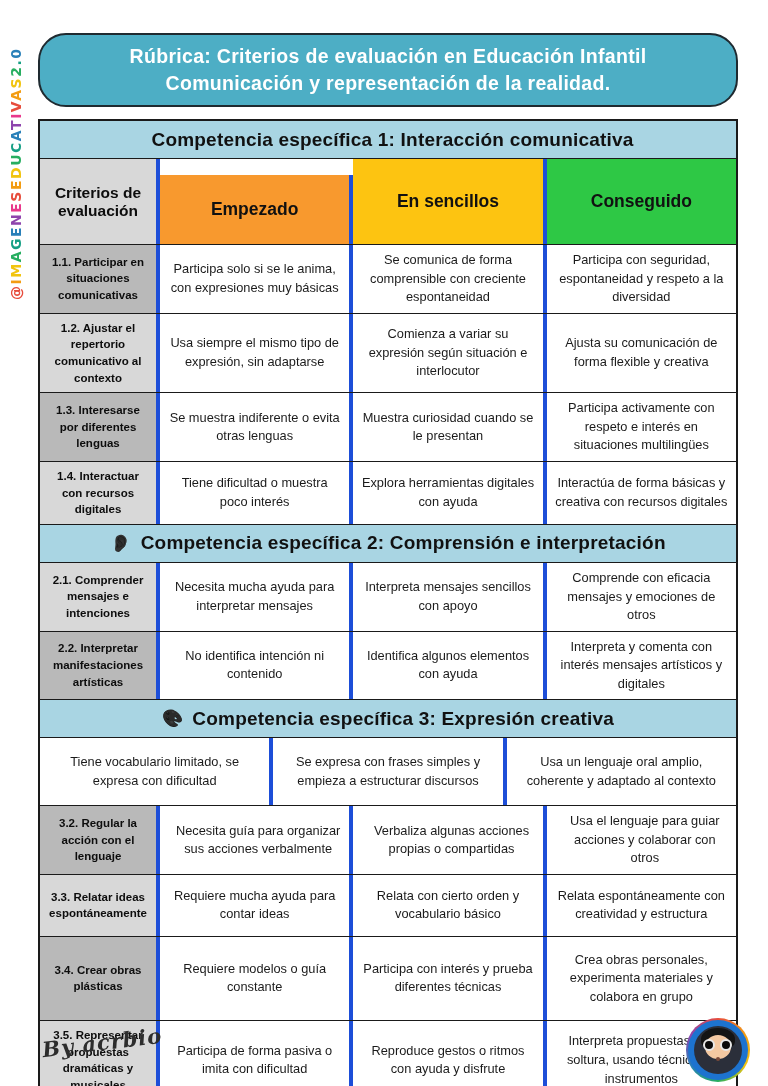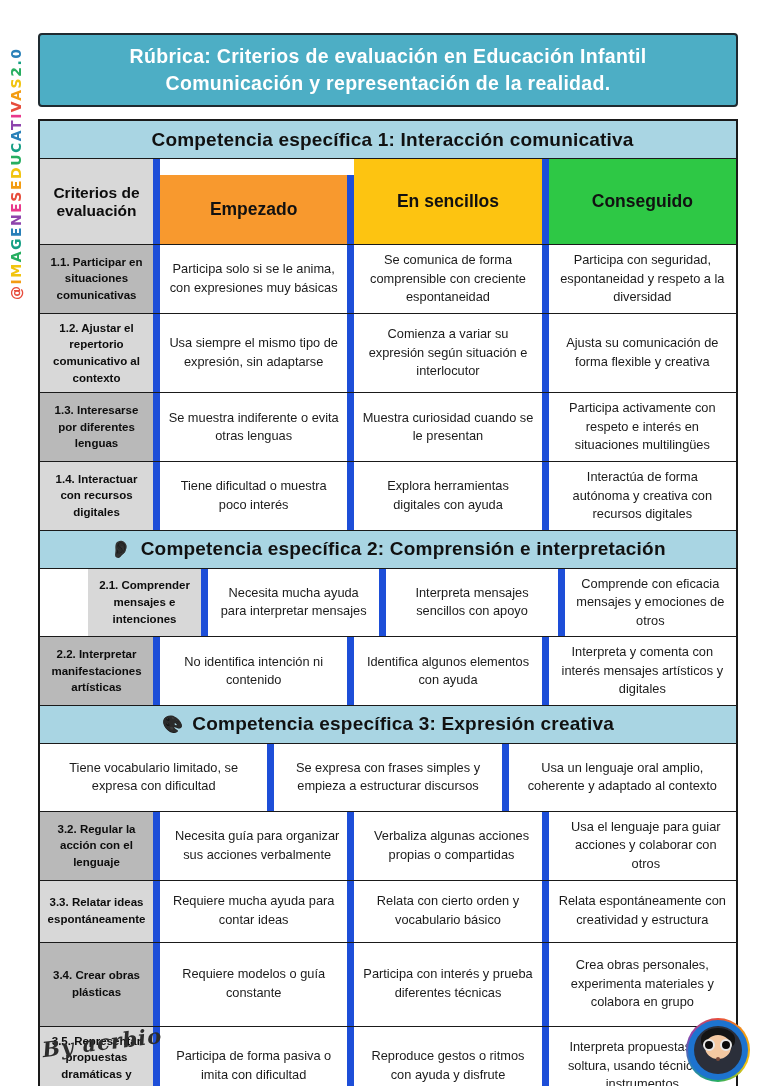--- a/index.html
+++ b/index.html
@@ -14,42 +14,42 @@
     position:absolute; top:300px; left:8px;
     transform:rotate(-90deg); transform-origin:0 0;
     font-size:14px; font-weight:bold; letter-spacing:1.5px;
     white-space:nowrap;
     font-family:"DejaVu Sans", sans-serif;
   }
 
   
   .title-box {
     position:absolute; top:33px; left:38px; width:700px; height:74px;
-    background:var(--title-bg); border:2px solid #1f2a30; border-radius:4px;
+    background:var(--title-bg); border:2px solid #1f2a30; border-radius:28px;
     color:#ffffff; text-align:center; display:flex; flex-direction:column;
     justify-content:center; font-weight:bold; font-size:19.5px; line-height:1.4;
     letter-spacing:0.3px;
   }
 
   
   .rubric {
     position:absolute; top:119px; left:38px; width:700px;
     border:2px solid #1a1a1a; background:#fff;
   }
   .section-header {
     background:var(--section-bg); border-bottom:1px solid #1a1a1a;
     text-align:center; font-size:19px; font-weight:bold; color:#111;
     display:flex; align-items:center; justify-content:center; gap:9px;
     min-height:38px; padding:4px 6px; letter-spacing:0.2px;
   }
   .sec-icon { filter:grayscale(1) brightness(0.25); font-size:17px; line-height:1; }
   .row { display:flex; border-bottom:1px solid #1a1a1a; }
   .section:last-child .row:last-child { border-bottom:none; }
   .cell {
-    border-right:7px solid #1d4ed8; display:flex; align-items:center;
+    border-right:4px solid #1d4ed8; display:flex; align-items:center;
     justify-content:center; text-align:center; padding:6px 8px;
   }
   .cell:last-child { border-right:none; }
   .crit { width:120px; flex:0 0 120px; font-weight:bold; font-size:11.5px; line-height:1.45; color:#0d0d0d; }
   .lvl  { flex:1 1 0; font-size:12.8px; line-height:1.45; color:#1b1b1b; background:#fff; }
 
   
   .header-row { min-height:47px; }
   .header-row .crit { background:#ffffff; font-weight:bold; font-size:15.5px; line-height:1.15; }
   .header-row .lvl  { font-size:17.5px; font-weight:bold; color:#111; }
@@ -61,21 +61,21 @@
   .section .row:nth-of-type(odd)  .crit { background:#b9b9b9; }
   .section .row:nth-of-type(even) .crit { background:#d8d8d8; }
 
   
   .row { min-height:60px; }
   #sec1 .row:nth-of-type(1){min-height:71px;}
   #sec1 .row:nth-of-type(2){min-height:86px;}
   #sec1 .row:nth-of-type(3){min-height:66px;}
   #sec1 .row:nth-of-type(4){min-height:60px;}
   #sec2 .row:nth-of-type(1){min-height:68px;}
-  #sec2 .row:nth-of-type(2){min-height:64px;padding-left:48px;}
+  #sec2 .row:nth-of-type(2){min-height:64px;}
   #sec3 .row:nth-of-type(1){min-height:64px;}
   #sec3 .row:nth-of-type(2){min-height:68px;}
   #sec3 .row:nth-of-type(3){min-height:55px;gap:7px;}
   #sec3 .row:nth-of-type(4){min-height:62px;}
   #sec3 .row:nth-of-type(5){min-height:84px;}
 
   
   .signature {
     position:absolute; left:42px; top:1030px;
     font-family:"DejaVu Serif", serif; font-style:italic; font-weight:bold;
@@ -157,21 +157,21 @@
       <div class="row">
         <div class="cell crit">1.3. Interesarse por diferentes lenguas</div>
         <div class="cell lvl">Se muestra indiferente o evita otras lenguas</div>
         <div class="cell lvl">Muestra curiosidad cuando se le presentan</div>
         <div class="cell lvl">Participa activamente con respeto e interés en situaciones multilingües</div>
       </div>
       <div class="row">
         <div class="cell crit">1.4. Interactuar con recursos digitales</div>
         <div class="cell lvl">Tiene dificultad o muestra poco interés</div>
         <div class="cell lvl">Explora herramientas digitales con ayuda</div>
-        <div class="cell lvl">Interactúa de forma autónoma y creativa con recursos digitales</div>
+        <div class="cell lvl">Interactúa de forma básicas y creativa con recursos digitales</div>
       </div>
     </div>
 
     <div class="section" id="sec2">
       <div class="section-header">
         <span class="sec-icon">👂</span>
         <span>Competencia específica 2: Comprensión e interpretación</span>
       </div>
       <div class="row">
         <div class="cell crit">2.1. Comprender mensajes e intenciones</div>

